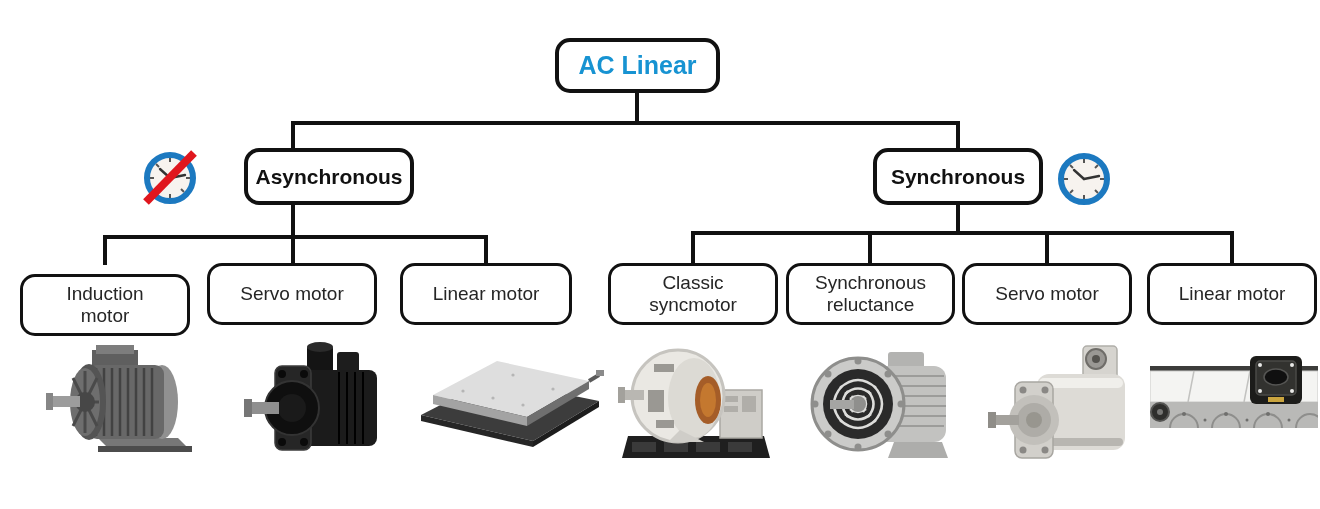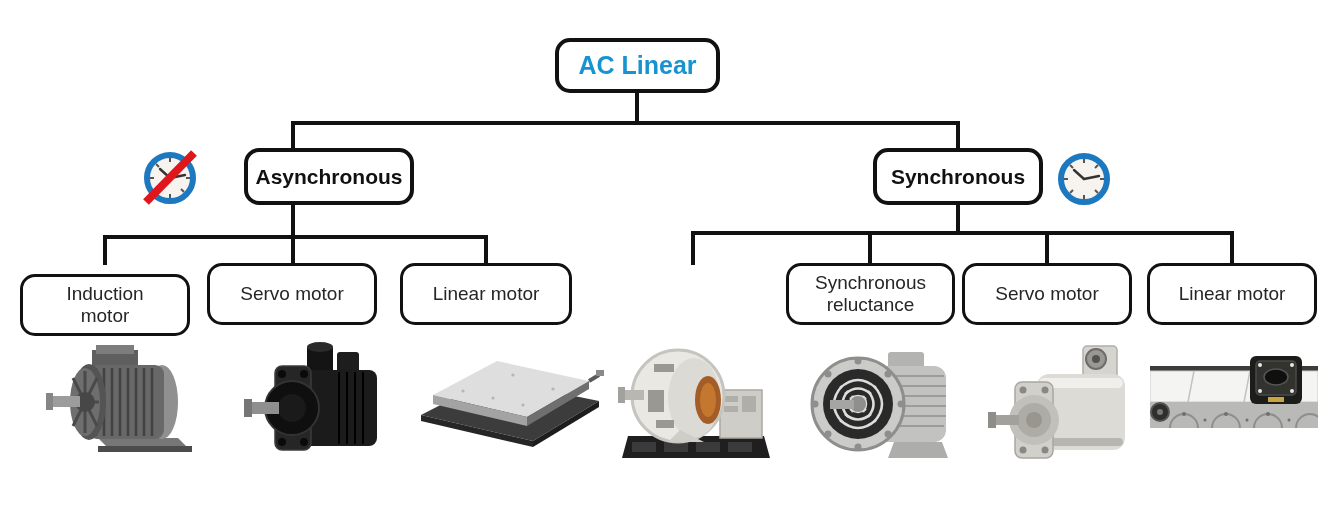--- a/index.html
+++ b/index.html
@@ -102,20 +102,24 @@
     <span class="leaf-label">Induction
 motor</span>
   </div>
   <div class="node node-leaf" style="left:207px;top:263px;width:170px;height:62px;">
     <span class="leaf-label">Servo motor</span>
   </div>
   <div class="node node-leaf" style="left:400px;top:263px;width:172px;height:62px;">
     <span class="leaf-label">Linear motor</span>
   </div>
 
+  <div class="node node-leaf" style="left:608px;top:263px;width:170px;height:62px;">
+    <span class="leaf-label">Classic
+syncmotor</span>
+  </div>
   <div class="node node-leaf" style="left:786px;top:263px;width:169px;height:62px;">
     <span class="leaf-label">Synchronous
 reluctance</span>
   </div>
   <div class="node node-leaf" style="left:962px;top:263px;width:170px;height:62px;">
     <span class="leaf-label">Servo motor</span>
   </div>
   <div class="node node-leaf" style="left:1147px;top:263px;width:170px;height:62px;">
     <span class="leaf-label">Linear motor</span>
   </div>

